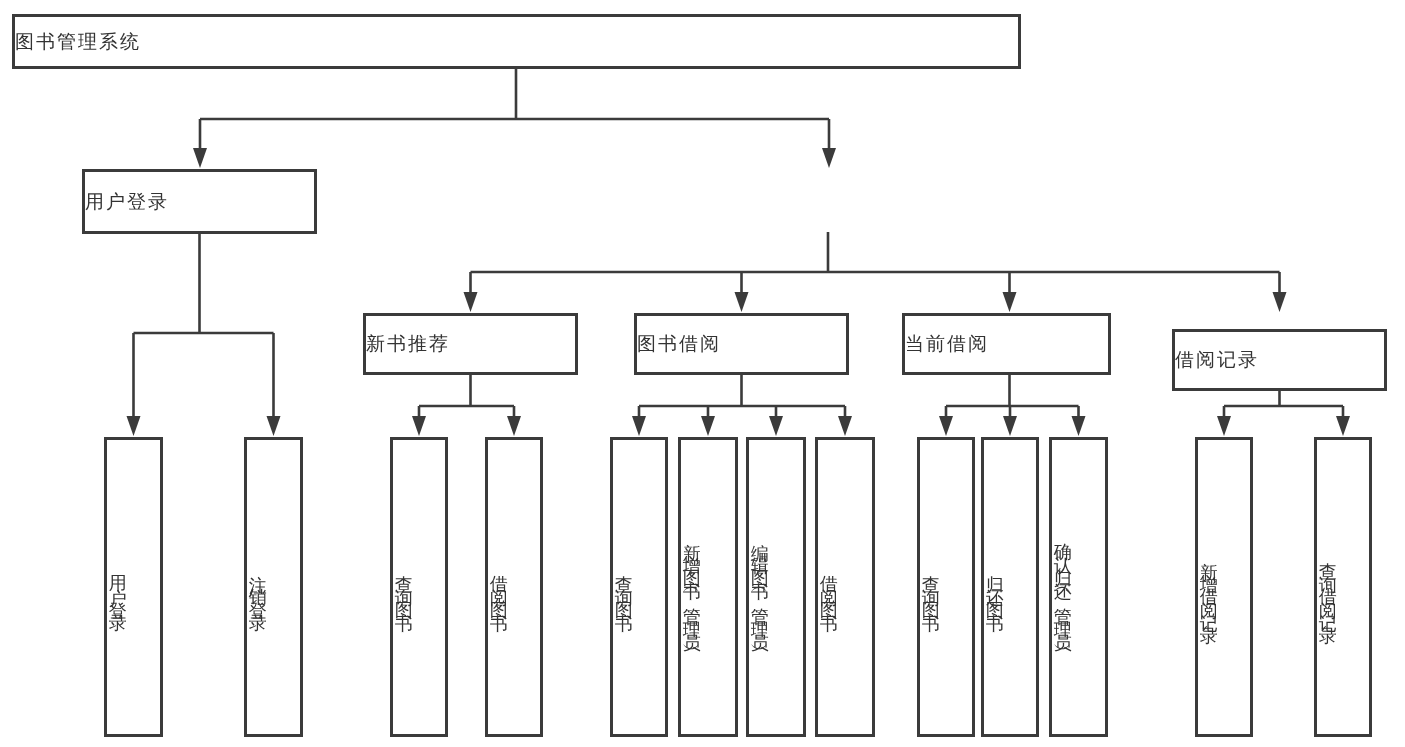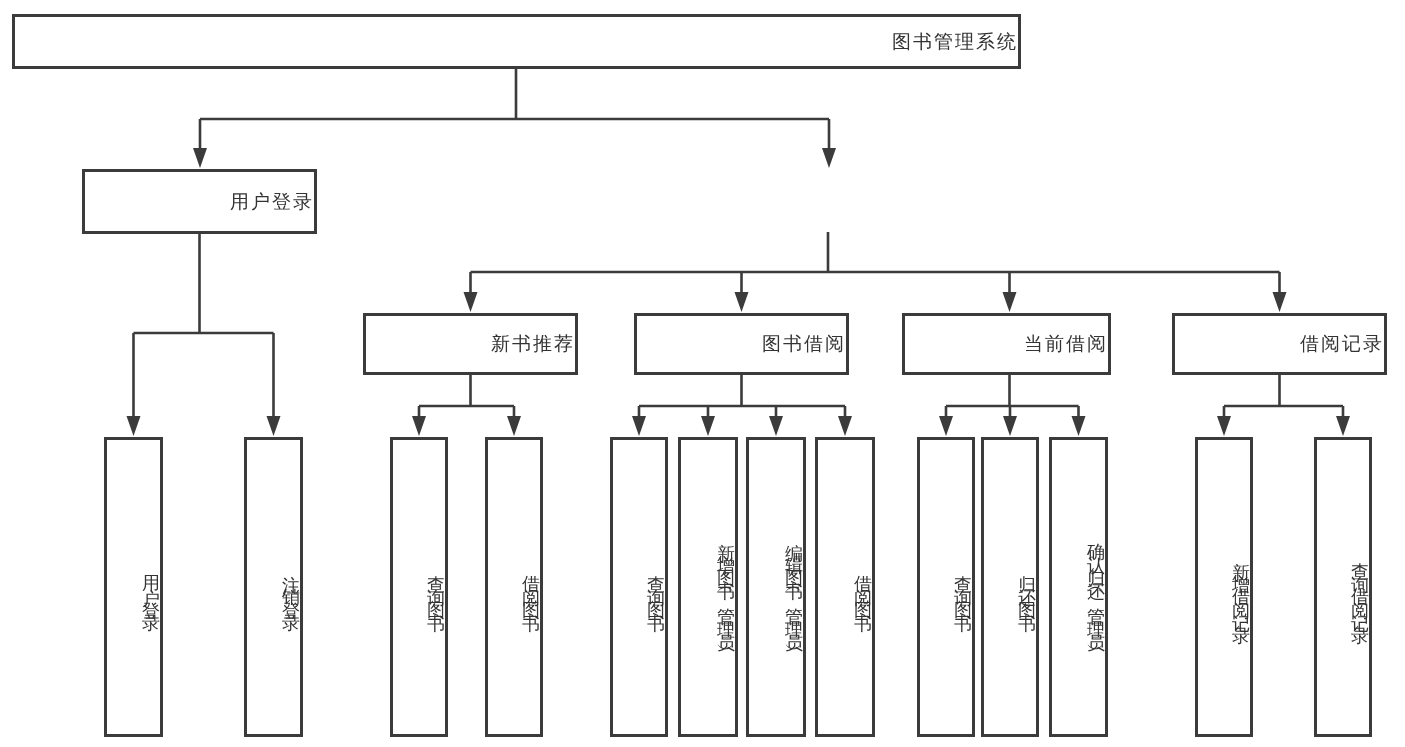--- a/index.html
+++ b/index.html
@@ -29,24 +29,23 @@
     stroke-width: 2.6;
     fill: none;
   }
   #connectors polygon { fill: var(--line); }
   .node {
     position: absolute;
     background: var(--background);
     border: 3px solid var(--line);
     display: flex;
     align-items: center;
-    justify-content: flex-end;
+    justify-content: flex-start;
     color: var(--text);
     z-index: 1;
-    font-family: Liberation Mono, monospace;
   }
   .node.h .label {
     font-size: 19px;
     letter-spacing: 2px;
     white-space: nowrap;
   }
   .node.v .label {
     writing-mode: vertical-rl;
     text-orientation: mixed;
     font-size: 18px;
@@ -116,21 +115,21 @@
 
   <div class="node h" style="left:363px; top:313px; width:215px; height:62px;">
     <span class="label">新书推荐</span>
   </div>
   <div class="node h" style="left:634px; top:313px; width:215px; height:62px;">
     <span class="label">图书借阅</span>
   </div>
   <div class="node h" style="left:902px; top:313px; width:209px; height:62px;">
     <span class="label">当前借阅</span>
   </div>
-  <div class="node h" style="left:1172px; top:313px; width:215px; height:62px;">
+  <div class="node h" style="left:1172px; top:329px; width:215px; height:62px;">
     <span class="label">借阅记录</span>
   </div>
 
   <div class="node v" style="left:104px; top:437px; width:59px; height:300px;">
     <span class="label">用户登录</span>
   </div>
   <div class="node v" style="left:244px; top:437px; width:59px; height:300px;">
     <span class="label">注销登录</span>
   </div>
 

